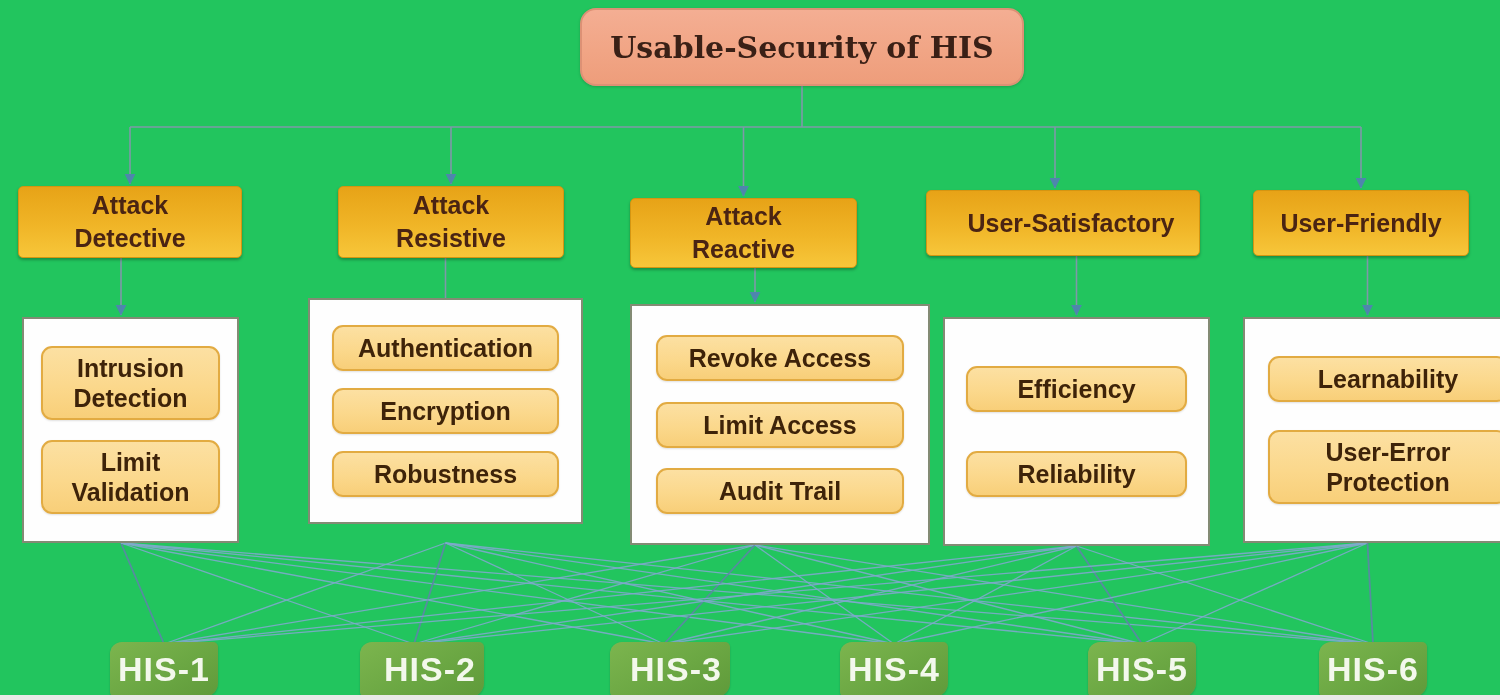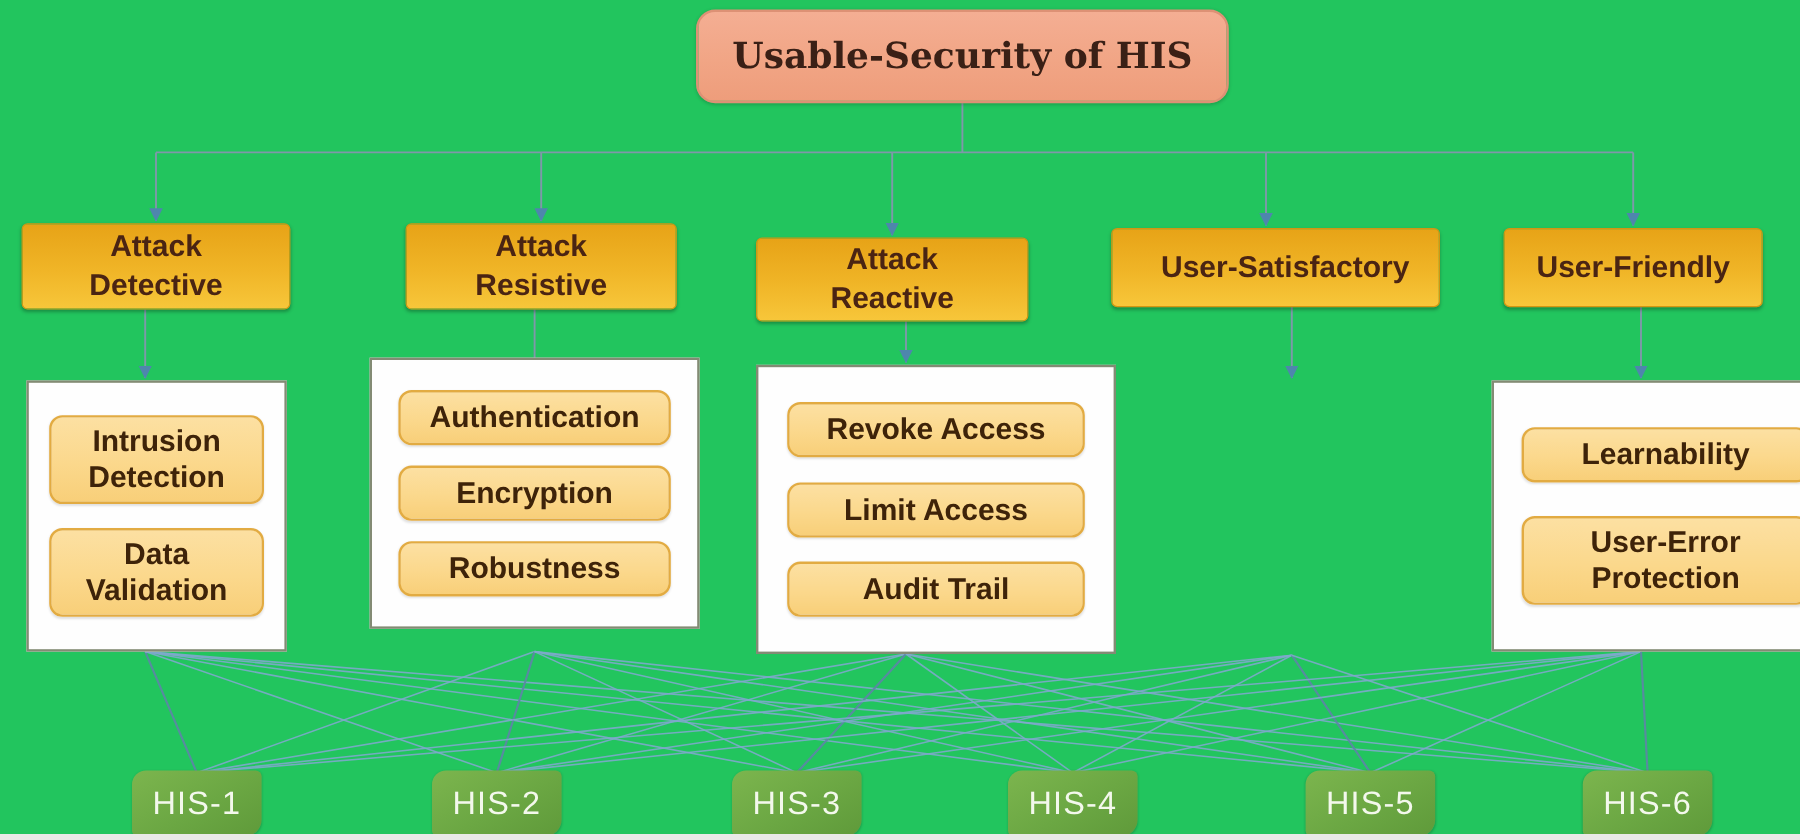--- a/index.html
+++ b/index.html
@@ -56,24 +56,24 @@
     display:flex;align-items:center;justify-content:center;text-align:center;
     font-weight:bold;font-size:25px;color:#3e2309;line-height:1.2;
     padding:5px 8px;box-shadow:0 1px 2px rgba(0,0,0,.12);
   }
 
   .his{
     position:absolute;top:642px;width:108px;height:55px;
     background:linear-gradient(150deg,#7cb54e 0%,#6ba743 55%,#5f9a3a 100%);
     border-radius:12px 5px 14px 5px;
     display:flex;align-items:center;justify-content:center;
-    color:#f3f8ec;font-size:27px;font-weight:normal;letter-spacing:1px;
+    color:#f3f8ec;font-size:34px;font-weight:bold;letter-spacing:1px;
     z-index:2;box-shadow:0 1px 2px rgba(0,0,0,.2);
   }
-  .his1{left:110px;}.his2{left:360px;}.his3{left:610px;}
+  .his1{left:110px;}.his2{left:360px;padding-left:16px;}.his3{left:610px;padding-left:12px;}
   .his4{left:840px;}.his5{left:1088px;}.his6{left:1319px;}
 
   .bottom-strip{position:absolute;left:0;bottom:0;width:1500px;height:5px;background:#e9e9e7;z-index:3;}
 </style>
 </head>
 <body>
 
 <div id="stage">
 
   <svg id="connectors" xmlns="http://www.w3.org/2000/svg">
@@ -132,35 +132,39 @@
 Detective</div>
   <div class="cat cat2">Attack
 Resistive</div>
   <div class="cat cat3">Attack
 Reactive</div>
   <div class="cat cat4">User-Satisfactory</div>
   <div class="cat cat5">User-Friendly</div>
 
   <div class="panel panel1">
     <div class="item">Intrusion Detection</div>
-    <div class="item">Data Validation</div>
+    <div class="item">Limit Validation</div>
   </div>
 
   <div class="panel panel2">
     <div class="item">Authentication</div>
     <div class="item">Encryption</div>
     <div class="item">Robustness</div>
   </div>
 
   <div class="panel panel3">
     <div class="item">Revoke Access</div>
     <div class="item">Limit Access</div>
     <div class="item">Audit Trail</div>
   </div>
 
+  <div class="panel panel4">
+    <div class="item">Efficiency</div>
+    <div class="item">Reliability</div>
+  </div>
 
   <div class="panel panel5">
     <div class="item">Learnability</div>
     <div class="item">User-Error Protection</div>
   </div>
 
   <div class="his his1">HIS-1</div>
   <div class="his his2">HIS-2</div>
   <div class="his his3">HIS-3</div>
   <div class="his his4">HIS-4</div>

